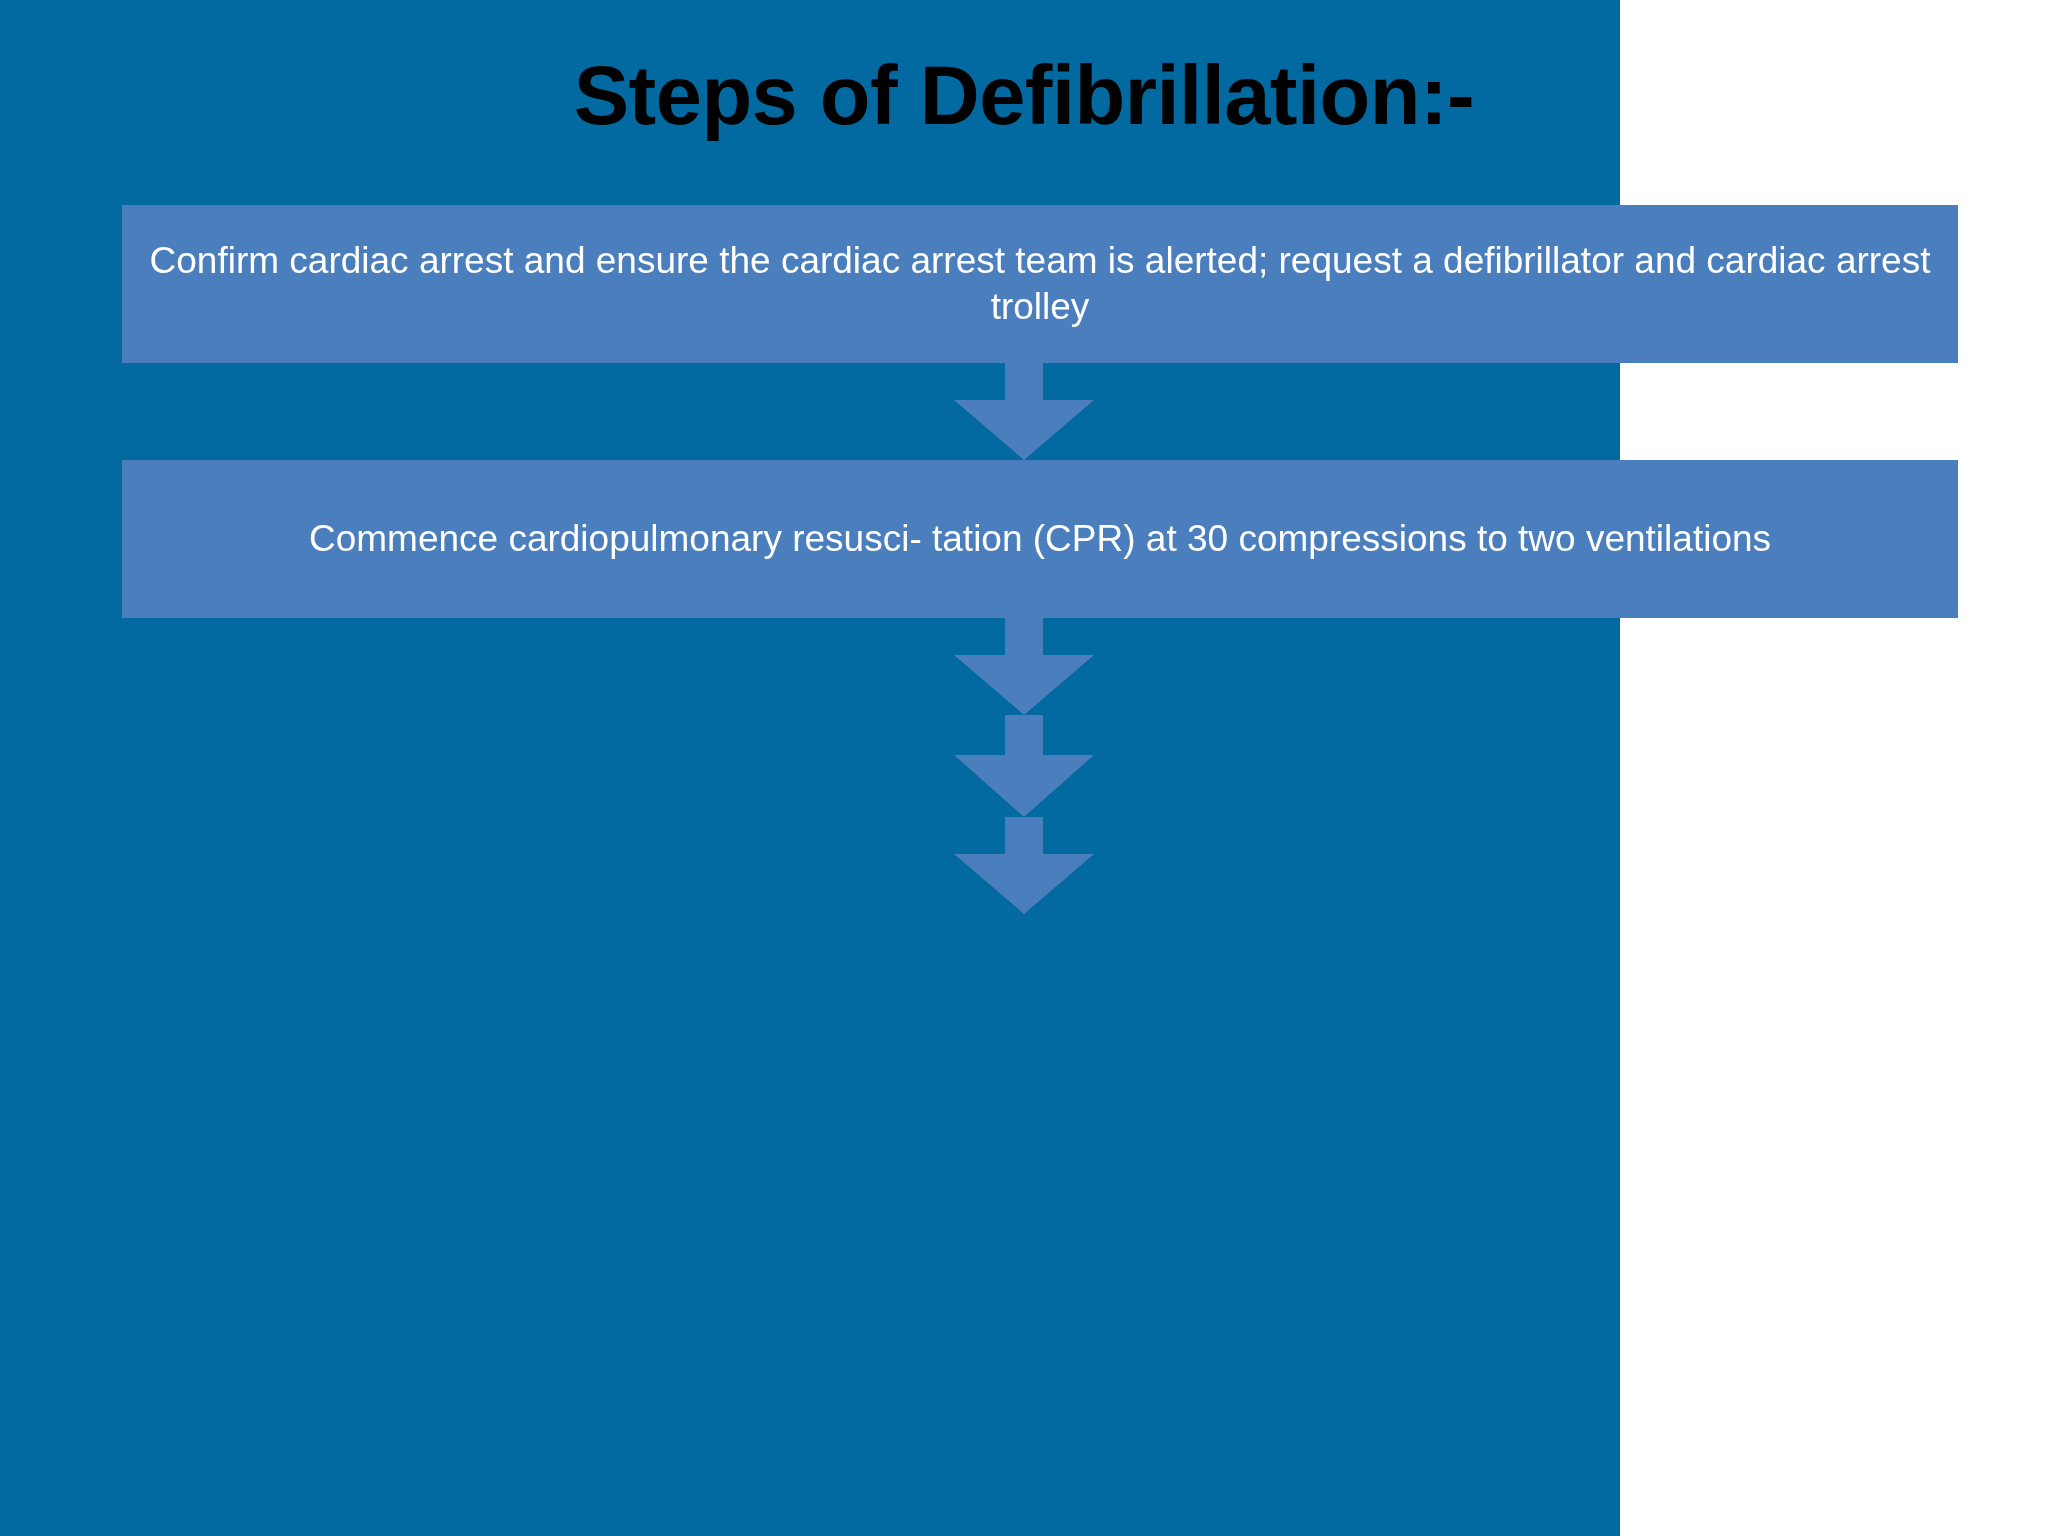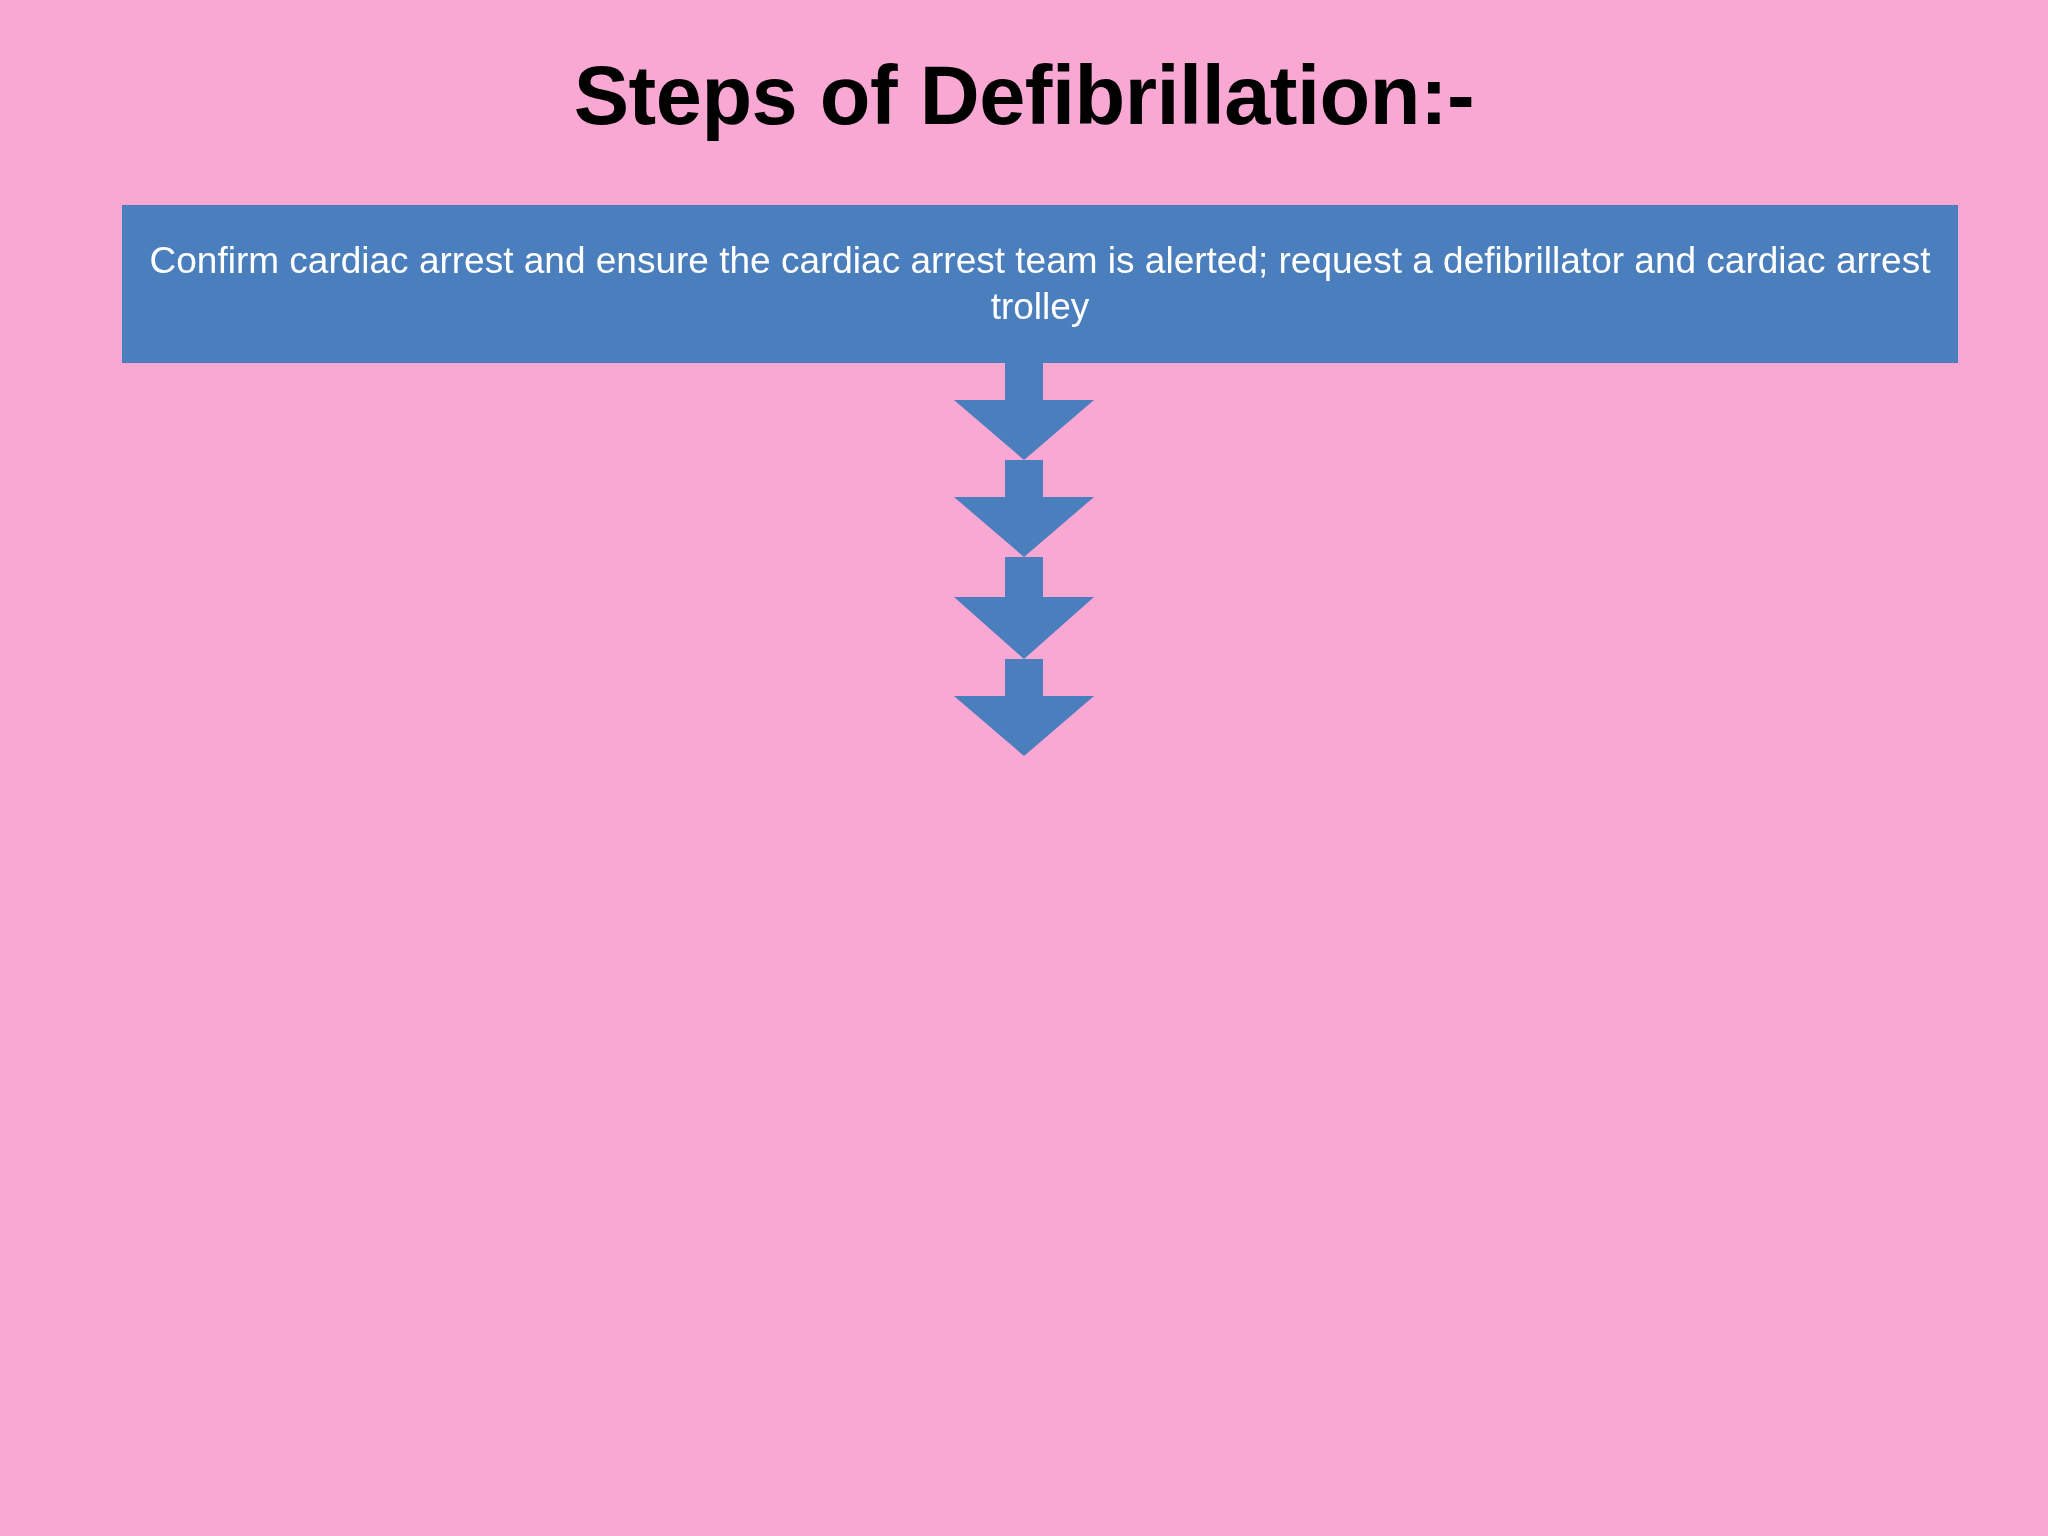--- a/index.html
+++ b/index.html
@@ -11,23 +11,23 @@
   body {
     width: 2048px;
     height: 1536px;
     overflow: hidden;
     font-family: "Liberation Sans", "DejaVu Sans", sans-serif;
     -webkit-font-smoothing: antialiased;
   }
 
   #slide {
     position: relative;
-    width: 2048px;
+    width: 1620px;
     height: 1536px;
-    background: #f9a8d4;
+    background: #0369a1;
   }
 
   
   #title {
     position: absolute;
     left: 0;
     top: 52px;
     width: 2048px;
     text-align: center;
     font-size: 83px;
@@ -100,20 +100,23 @@
     <div class="step-box box-h2">
       <span class="step-text">Confirm cardiac arrest and ensure the cardiac arrest team is alerted; request a defibrillator and cardiac arrest trolley</span>
     </div>
 
     <div class="connector gap-a">
       <svg width="140" height="97" viewBox="0 0 140 97" aria-hidden="true">
         <polygon points="51,0 89,0 89,37 140,37 70,97 0,37 51,37" fill="#4a7ebc"></polygon>
       </svg>
     </div>
 
+    <div class="step-box box-h1">
+      <span class="step-text">Commence cardiopulmonary resusci- tation (CPR) at 30 compressions to two ventilations</span>
+    </div>
 
     <div class="connector gap-b">
       <svg width="140" height="97" viewBox="0 0 140 97" aria-hidden="true">
         <polygon points="51,0 89,0 89,37 140,37 70,97 0,37 51,37" fill="#4a7ebc"></polygon>
       </svg>
     </div>
 
 
     <div class="connector gap-c">
       <svg width="140" height="102" viewBox="0 0 140 102" aria-hidden="true">

